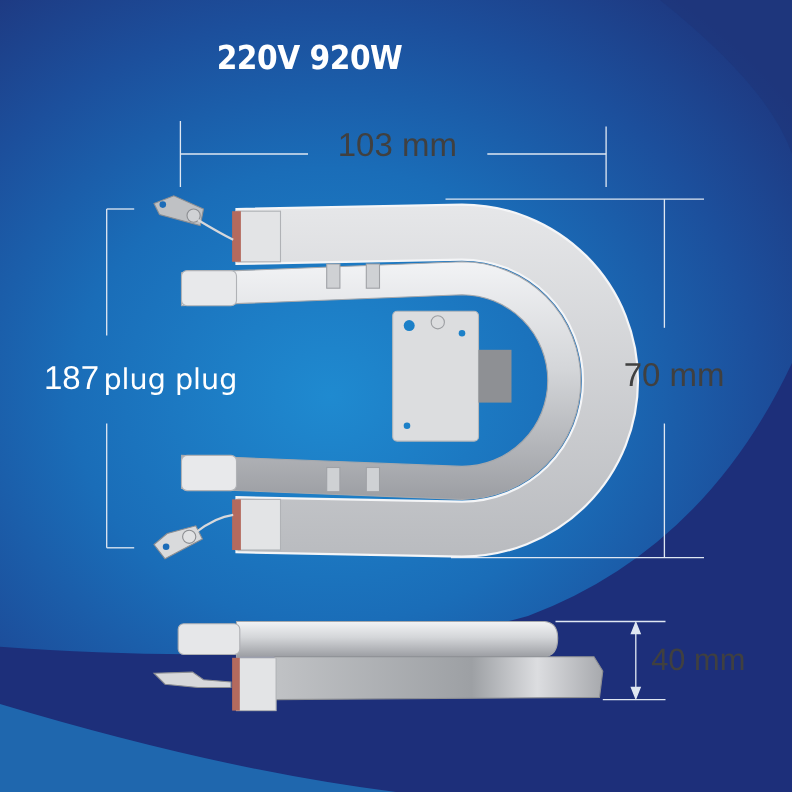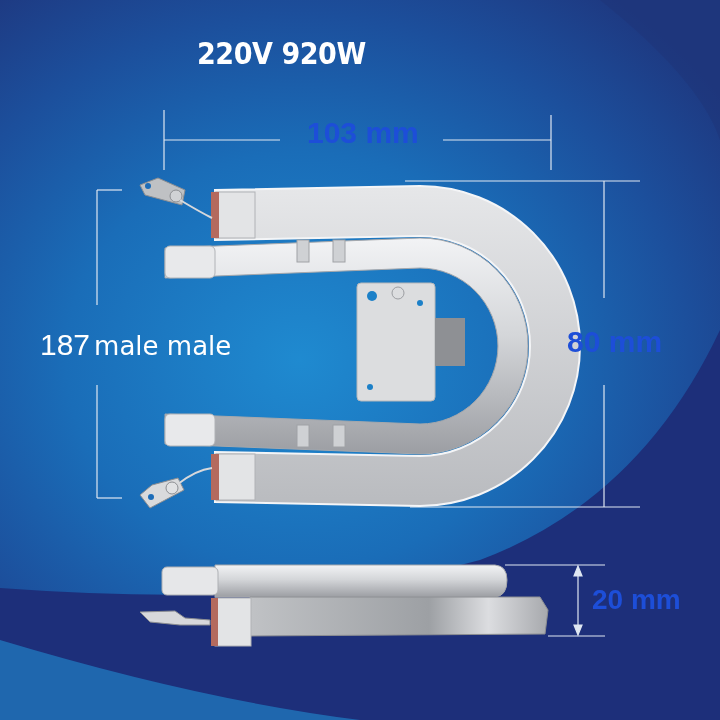--- a/index.html
+++ b/index.html
@@ -3,21 +3,21 @@
   <meta charset="utf-8">
   <style>
     html, body { margin: 0; padding: 0; }
     body { width: 720px; height: 720px; overflow: hidden; position: relative;
       font-family: "Liberation Sans", sans-serif; }
     .bg { position: absolute; inset: 0;
       background: radial-gradient(ellipse 520px 460px at 300px 360px, #1f8ad0 0%, #1a6db8 45%, #1c4f9c 75%, #1e3880 100%); }
     svg.art { position: absolute; left: 0; top: 0; }
     .title { position: absolute; left: 197px; top: 36px; color: #fff; font-weight: bold;
       font-size: 30px; letter-spacing: -0.5px; font-family: "DejaVu Sans", sans-serif; transform: scaleX(0.9); transform-origin: left; }
-    .dim { position: absolute; color: #1d4ed8; font-size: 30px; white-space: nowrap; font-weight: bold; }
+    .dim { position: absolute; color: #404040; font-size: 30px; white-space: nowrap; }
     .dim-w { left: 307px; top: 116px; }
     .dim-h { left: 567px; top: 325px; }
     .dim-t { left: 592px; top: 584px; font-size: 28px; }
     .lbl-plug { position: absolute; left: 40px; top: 328px; color: #fff; white-space: nowrap; }
     .lbl-plug .num { font-size: 30px; margin-top: 44px; }
     .lbl-plug .txt { font-size: 26px; font-family: "DejaVu Sans", sans-serif; margin-left: 4px; }
   </style>
 </head>
 <body>
 
@@ -115,17 +115,17 @@
     <rect x="162" y="567" width="56" height="28" rx="5" fill="#e6e7e9" stroke="#aeb0b4"></rect>
     <path d="M250 597 L540 597 L548 610 L545 634 L250 636 Z" fill="url(#side)" stroke="#8c8e92"></path>
     <rect x="215" y="598" width="36" height="48" fill="#e3e4e6" stroke="#b0b2b6"></rect>
     <rect x="211" y="598" width="7" height="48" fill="#b46a5e"></rect>
     <path d="M140 612 L175 611 L185 618 L210 620 L210 625 L180 625 L150 622 Z" fill="#d7d8db" stroke="#8c8e92"></path>
   </g>
 </svg>
 
 <div class="title">220V 920W</div>
 <div class="dim dim-w">103 mm</div>
-<div class="dim dim-h">80 mm</div>
-<div class="dim dim-t">20 mm</div>
+<div class="dim dim-h">70 mm</div>
+<div class="dim dim-t">40 mm</div>
 <div class="lbl-plug">
-  <span class="num">187</span><span class="txt">male male</span>
+  <span class="num">187</span><span class="txt">plug plug</span>
 </div>
 
 </body></html>

